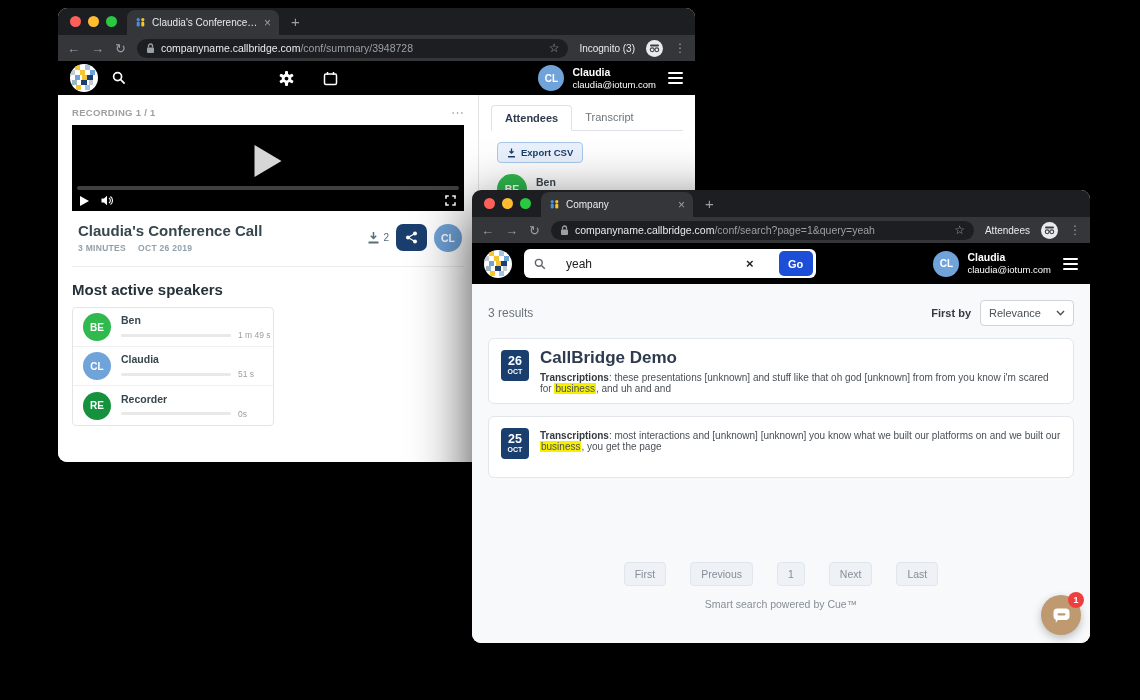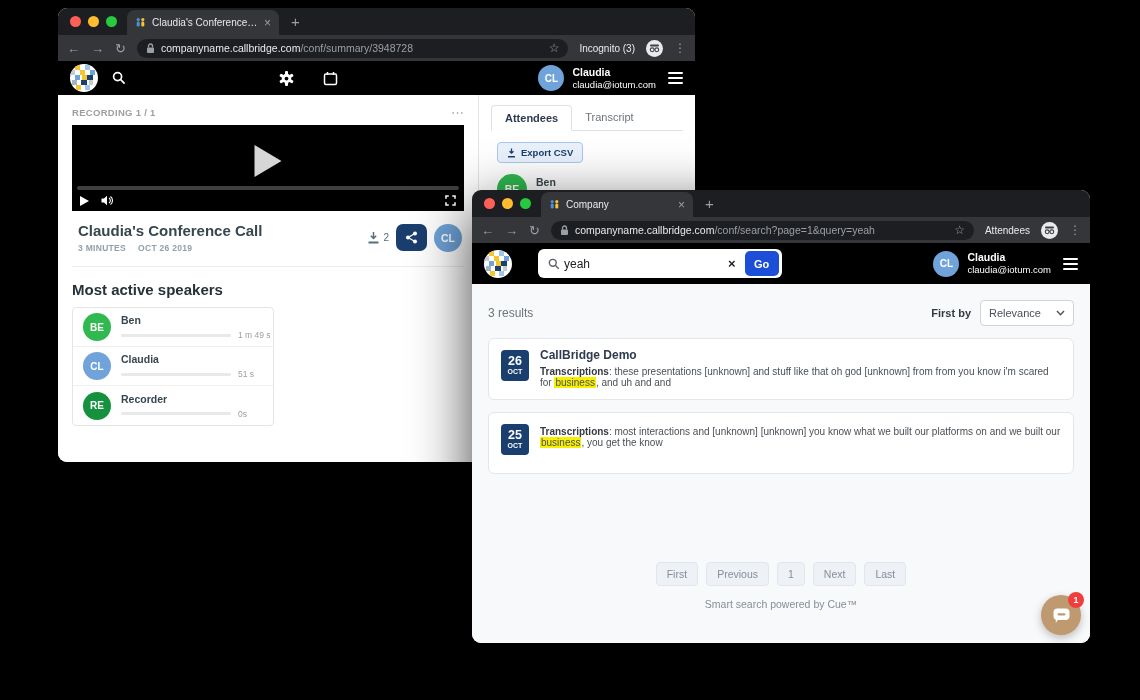--- a/index.html
+++ b/index.html
@@ -98,49 +98,49 @@
                 padding:4px 9px; background:#e9f2fc; border:1px solid #a9c8ec; border-radius:4px;
                 color:#1a3e6e; font-size:9.5px; font-weight:bold; }
   .attendee-row { margin:11px 0 0 6px; display:flex; gap:9px; align-items:flex-start; }
   .att-avatar { width:30px; height:30px; font-size:10.5px; background:#2fb94e; flex:none; }
   .att-body { flex:1; padding-top:2px; }
   .att-track { width:112px; }
 
   .avatar.green { background:#2fb94e; } .avatar.darkgreen { background:#16923f; } .avatar.blue { background:#6fa3d9; }
 
   
-  .searchbar { flex:1; max-width:412px; height:29px; margin-left:26px; background:#fff;
-               border-radius:6px; display:flex; align-items:center; padding:0 3px 0 10px; gap:4px; }
+  .searchbar { flex:1; max-width:412px; height:29px; margin-left:12px; background:#fff;
+               border-radius:6px; display:flex; align-items:center; padding:0 3px 0 10px; gap:20px; }
   .search-input { flex:1; border:none; outline:none; font-size:12px; color:#202124; min-width:0;
                   font-family:"Liberation Sans", sans-serif; background:transparent; }
   .clear-x { color:#1d1d1d; font-size:13px; font-weight:bold; padding:0 5px; }
   .go-btn { width:34px; height:25px; background:#1d4ed8; border-radius:5px; color:#fff;
             font-size:11px; font-weight:bold; display:flex; align-items:center; justify-content:center; }
 
   .fcontent { position:relative; height:360px; background:#f8f9fa; padding:16px 16px 0 16px; }
   .results-bar { display:flex; justify-content:space-between; align-items:center; }
   .results-count { font-size:12px; color:#6c757d; }
   .sort-group { display:flex; align-items:center; gap:9px; }
   .sort-label { font-size:11px; font-weight:bold; color:#343a40; }
   .sort-select { width:94px; height:26px; background:#fff; border:1px solid #ced4da; border-radius:4px;
                  display:flex; align-items:center; justify-content:space-between; padding:0 8px;
                  font-size:11px; color:#495057; }
   .result-card { margin-top:12px; background:#fff; border:1px solid #e3e6ea; border-radius:6px;
                  padding:9px 12px; display:flex; gap:11px; min-height:62px; }
   .date-badge { width:28px; height:31px; background:#1a3e6e; border-radius:4px; color:#fff;
                 display:flex; flex-direction:column; align-items:center; justify-content:center; flex:none; margin-top:2px; }
   .badge-day { font-size:12.5px; font-weight:bold; line-height:1; }
   .badge-month { font-size:7px; font-weight:bold; line-height:1.3; }
-  .res-title { font-size:12px; font-weight:bold; color:#2e3a4e; }
+  .res-title { font-size:17px; font-weight:bold; color:#2e3a4e; }
   .res-meta { font-size:10px; color:#6c757d; margin-top:3px; }
   .res-snippet { font-size:10px; color:#495057; margin-top:4px; }
   .snippet-label { font-weight:bold; color:#343a40; }
   .hl { background:#f7ef00; padding:0 1px; }
 
-  .pagination { position:absolute; left:0; right:0; bottom:58px; display:flex; justify-content:center; gap:8px; }
+  .pagination { position:absolute; left:0; right:0; bottom:58px; display:flex; justify-content:center; gap:24px; }
   .page-btn { padding:5px 10px; background:#eef1f6; border:1px solid #e1e6ee; border-radius:4px;
               font-size:10.5px; color:#868e96; }
   .cue { position:absolute; left:0; right:0; bottom:34px; text-align:center; font-size:10.5px; color:#868e96; }
 
   .chat-btn { position:absolute; right:9px; bottom:9px; width:40px; height:40px; border-radius:50%;
               background:#bf9a70; box-shadow:0 3px 8px rgba(0,0,0,.25);
               display:flex; align-items:center; justify-content:center; }
   .chat-badge { position:absolute; top:-3px; right:-3px; min-width:16px; height:16px; border-radius:8px;
                 background:#f03e3e; color:#fff; font-size:9px; font-weight:bold;
                 display:flex; align-items:center; justify-content:center; }
@@ -502,21 +502,21 @@
         <div class="res-snippet"><span class="snippet-label">Transcriptions</span><span>: these presentations [unknown] and stuff like that oh god [unknown] from from you know i'm scared for </span><span class="hl">business</span><span>, and uh and and</span></div>
       </span>
     </div>
 
     <div class="result-card">
       <span class="date-badge">
         <span class="badge-day">25</span>
         <span class="badge-month">OCT</span>
       </span>
       <span>
-        <div class="res-snippet"><span class="snippet-label">Transcriptions</span><span>: most interactions and [unknown] [unknown] you know what we built our platforms on and we built our </span><span class="hl">business</span><span>, you get the know</span></div>
+        <div class="res-snippet"><span class="snippet-label">Transcriptions</span><span>: most interactions and [unknown] [unknown] you know what we built our platforms on and we built our </span><span class="hl">business</span><span>, you get the page</span></div>
       </span>
     </div>
 
     <div class="pagination">
       <span class="page-btn">First</span>
       <span class="page-btn">Previous</span>
       <span class="page-btn">1</span>
       <span class="page-btn">Next</span>
       <span class="page-btn">Last</span>
     </div>

